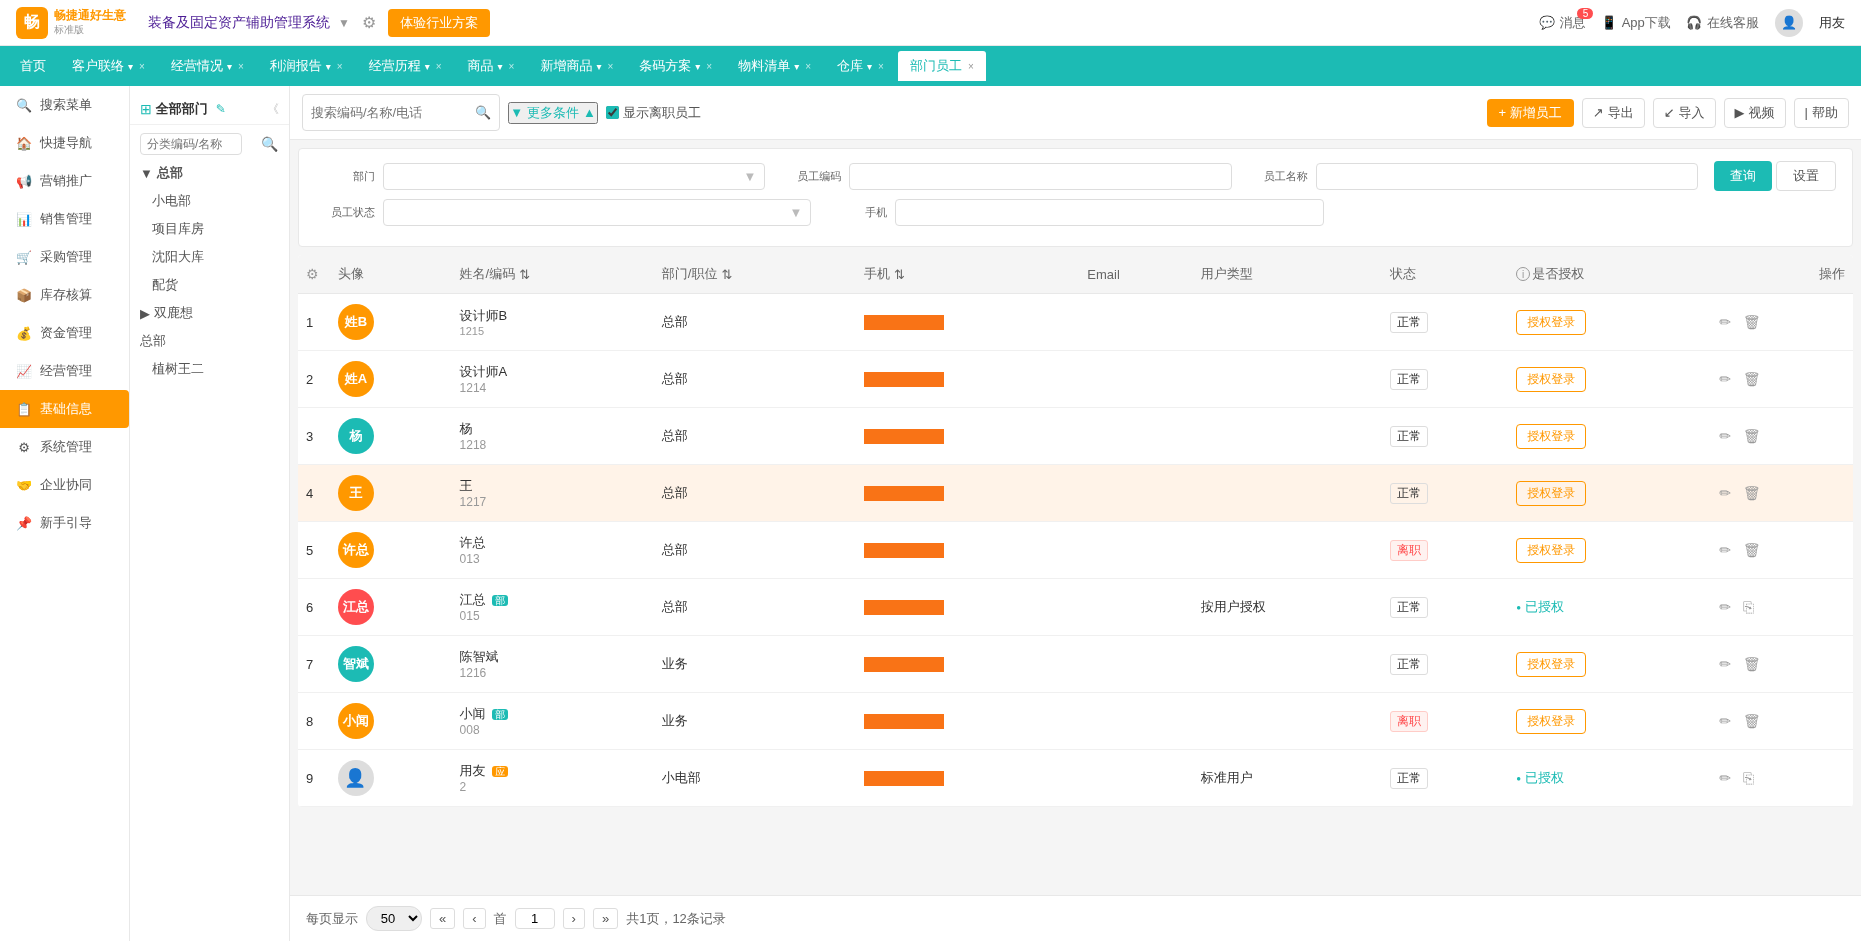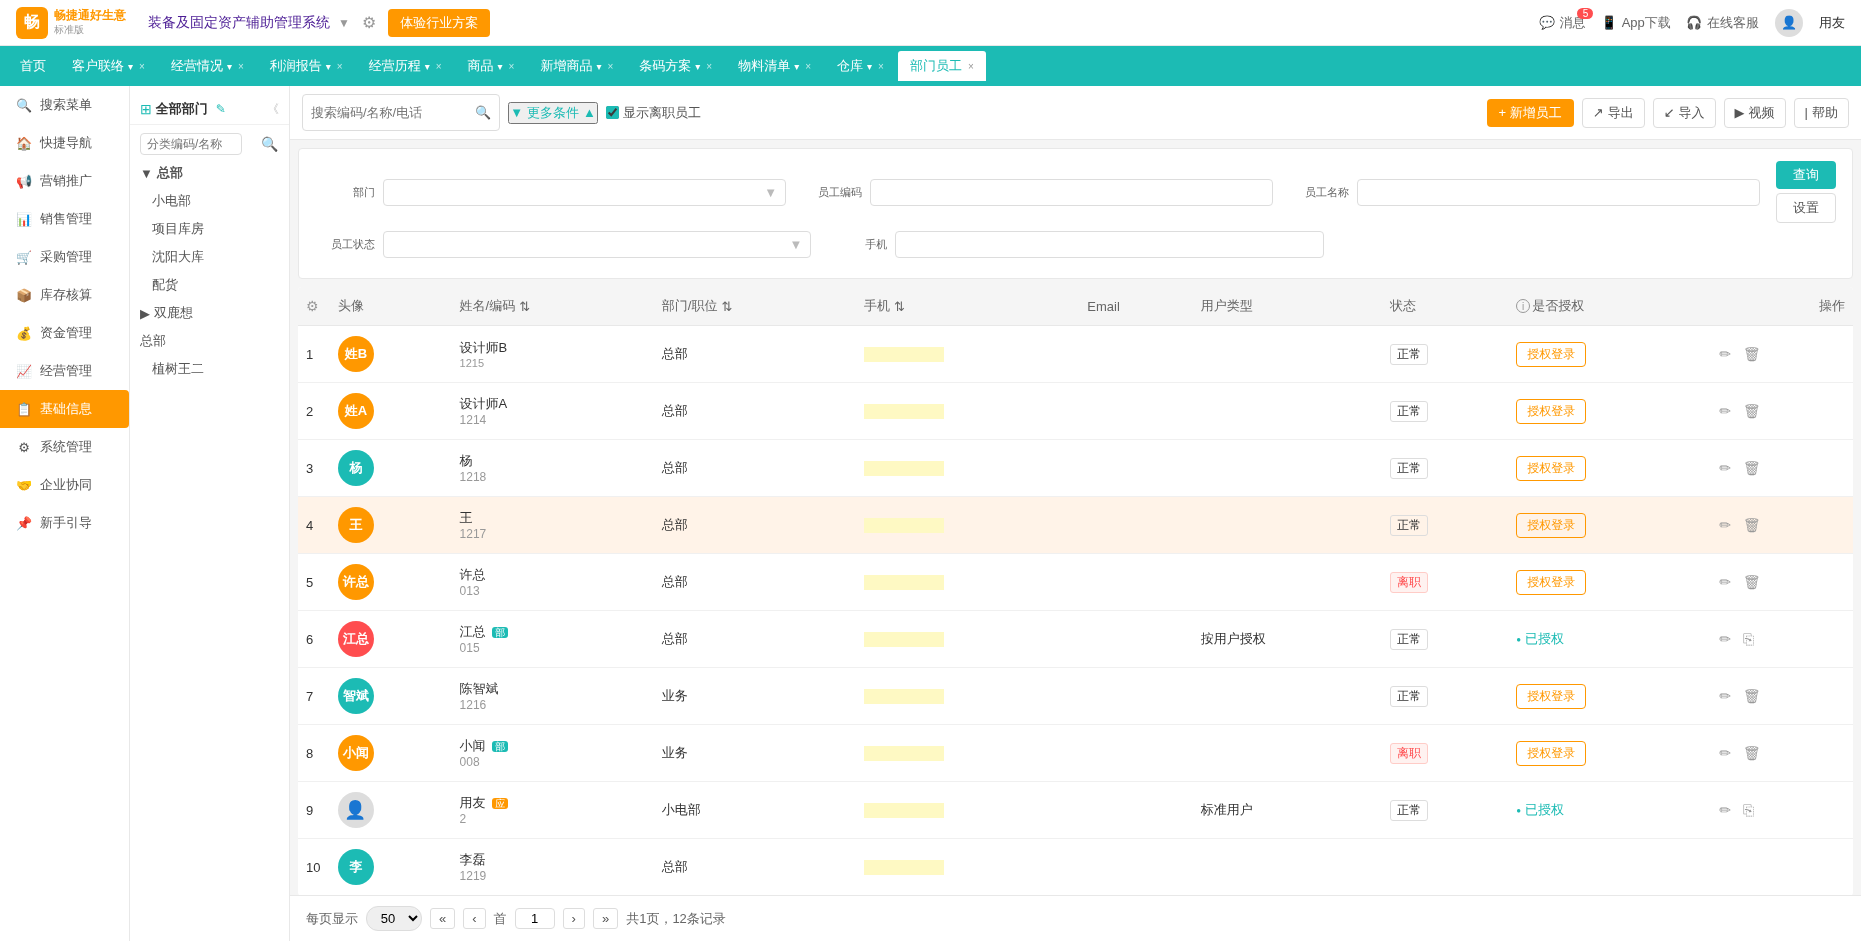--- a/index.html
+++ b/index.html
@@ -77,21 +77,21 @@
     .btn-outline { background: none; border: 1px solid #ddd; border-radius: 4px; padding: 5px 10px; cursor: pointer; font-size: 13px; color: #555; display: flex; align-items: center; gap: 4px; }
 
     
     .filter-form { background: #fff; border: 1px solid #e8e8e8; padding: 12px 16px; margin: 8px 8px 0; border-radius: 4px; }
     .filter-row { display: flex; align-items: center; gap: 16px; margin-bottom: 8px; }
     .filter-row:last-child { margin-bottom: 8px; }
     .filter-field { display: flex; align-items: center; gap: 8px; flex: 1; }
     .filter-label { color: #666; white-space: nowrap; font-size: 11px; width: 60px; text-align: right; }
     .filter-input { flex: 1; border: 1px solid #ddd; border-radius: 4px; padding: 5px 8px; font-size: 13px; outline: none; }
     .filter-select { flex: 1; border: 1px solid #ddd; border-radius: 4px; padding: 5px 8px; font-size: 13px; outline: none; background: #fff; display: flex; align-items: center; justify-content: space-between; cursor: pointer; }
-    .filter-actions { display: flex; flex-direction: column; gap: 4px; }
+    .filter-actions { display: flex; flex-direction: row; gap: 4px; }
     .btn-search { background: #1cbbb4; color: #fff; border: none; border-radius: 4px; padding: 5px 16px; cursor: pointer; font-size: 13px; }
     .btn-set { background: none; border: 1px solid #ddd; border-radius: 4px; padding: 5px 16px; cursor: pointer; font-size: 13px; color: #555; }
 
     
     .table-area { flex: 1; overflow: auto; padding: 8px; }
     .data-table { width: 100%; border-collapse: collapse; background: #fff; border-radius: 4px; overflow: hidden; }
     .data-table th { background: #f5f5f5; padding: 10px 8px; text-align: left; color: #666; font-weight: normal; border-bottom: 1px solid #e8e8e8; white-space: nowrap; font-size: 13px; }
     .data-table td { padding: 10px 8px; border-bottom: 1px solid #f0f0f0; vertical-align: middle; font-size: 13px; }
     .data-table tr.highlighted { background: #fff3e8; }
     .th-sortable { cursor: pointer; display: flex; align-items: center; gap: 4px; }
@@ -115,21 +115,21 @@
 
     
     .tag-badge { background: #1cbbb4; color: #fff; border-radius: 3px; font-size: 10px; padding: 0 3px; margin-left: 3px; }
     .tag-badge-orange { background: #ff9800; color: #fff; border-radius: 3px; font-size: 10px; padding: 0 3px; margin-left: 3px; }
 
     
     .pagination { display: flex; align-items: center; gap: 8px; padding: 10px 16px; background: #fff; border-top: 1px solid #e8e8e8; font-size: 13px; color: #666; }
     .page-size-select { border: 1px solid #ddd; border-radius: 12px; padding: 3px 6px; text-align: center; }
     .page-btn { border: 1px solid #ddd; background: none; border-radius: 3px; padding: 2px 8px; cursor: pointer; color: #555; }
     .page-input { border: 1px solid #ddd; border-radius: 4px; padding: 2px 6px; width: 40px; text-align: center; }
-    .blurred { color: transparent; background: #fef9c3; border-radius: 0; user-select: none; }
+    .blurred { color: transparent; background: #f97316; border-radius: 0; user-select: none; }
 
     
     .th-check { width: 32px; }
     .settings-icon { font-size: 14px; color: #999; cursor: pointer; }
   </style>
 </head>
 <body>
 
 <div class="top-bar">
   <div class="logo-area">
@@ -565,37 +565,20 @@
                   <span class="authorized-dot">已授权</span>
                 </td>
               <td>
                 <div class="action-icons">
                   <button class="action-icon">✏</button>
                   <button class="action-icon">⎘</button>
                 </div>
               </td>
             </tr>
 
-            <tr>
-              <td>10</td>
-              <td>
-                <div class="avatar-circle" style="background:#1cbbb4;">李</div>
-              </td>
-              <td>
-                <div>李磊</div>
-                <div style="color:#999;font-size:12px;">1219</div>
-              </td>
-              <td>总部</td>
-              <td><span class="blurred">13812345678</span></td>
-              <td></td>
-              <td></td>
-              <td></td>
-              <td></td>
-              <td></td>
-            </tr>
           </tbody>
         </table>
       </div>
 
       <div class="pagination">
         <span>每页显示</span>
         <select class="page-size-select">
           <option>50</option>
           <option>20</option>
           <option>100</option>

